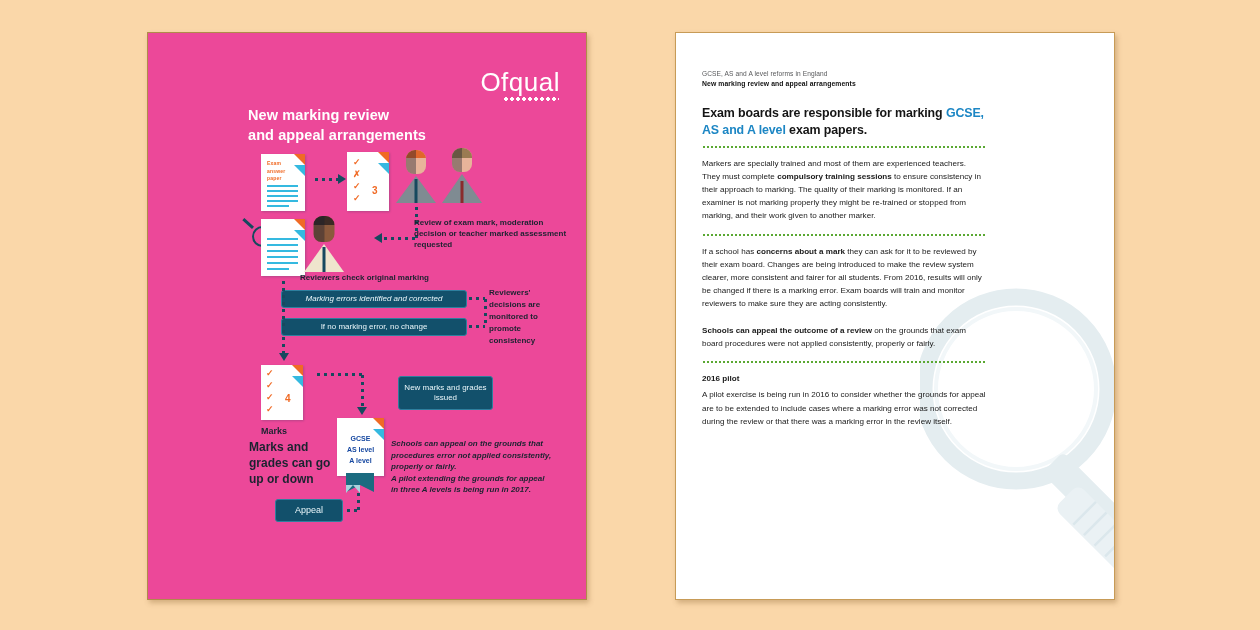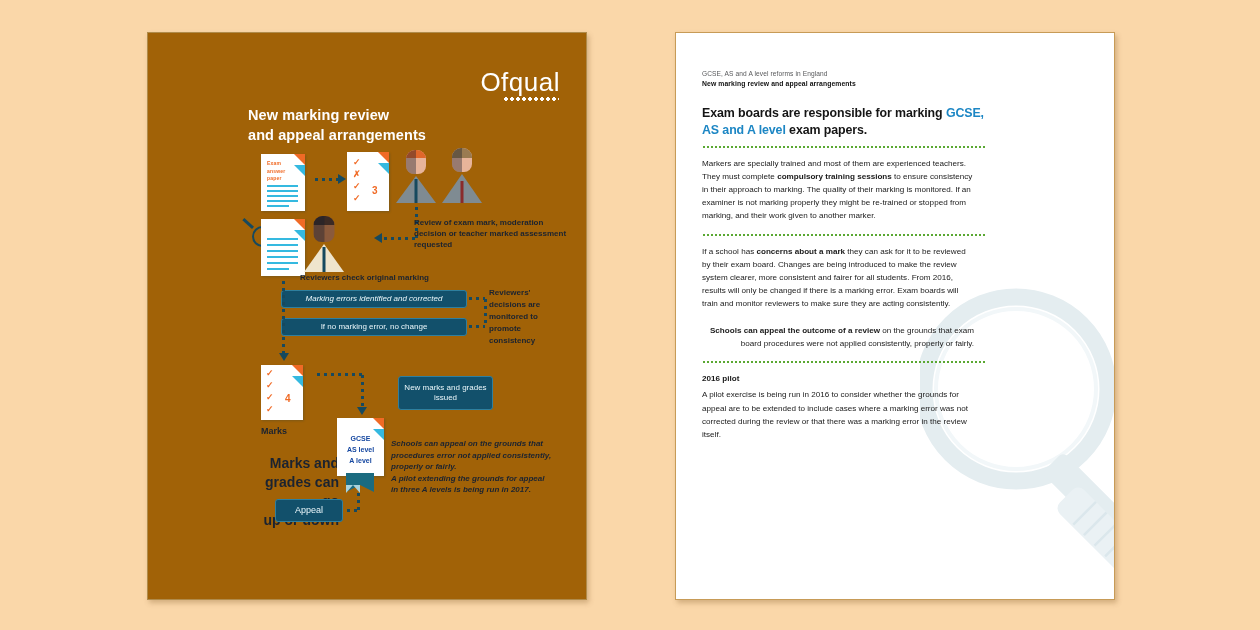--- a/index.html
+++ b/index.html
@@ -8,21 +8,21 @@
     background:#fad7a9;
     font-family:"Liberation Sans", sans-serif;
     overflow:hidden;
     position:relative;
   }
   .stage{position:absolute;inset:0;}
 
   
   .left-page{
     position:absolute;left:147px;top:32px;width:438px;height:566px;
-    background:#a16207;
+    background:#ec4899;
     border:1px solid #b08b4a;
     box-shadow:2px 3px 5px rgba(120,80,30,.30);
     overflow:hidden;
   }
   .ofqual-logo{
     position:absolute;right:26px;top:36px;
     color:#ffffff;font-size:26px;letter-spacing:.5px;
     font-weight:400;line-height:1;
   }
   .ofqual-dots{
@@ -109,21 +109,21 @@
   }
   .watermark{position:absolute;right:-36px;bottom:18px;width:230px;height:300px;opacity:1;}
   .doc-inner{position:absolute;left:26px;top:36px;width:284px;}
   .kicker{color:#58595b;font-size:6.6px;line-height:1.5;letter-spacing:.1px;}
   .kicker-b{color:#111;font-size:6.8px;font-weight:bold;line-height:1.5;letter-spacing:.1px;}
   .doc-h1{margin-top:16px;color:#151515;font-size:12.4px;font-weight:bold;line-height:1.37;letter-spacing:-.1px;}
   .doc-h1 .hl{color:#1c86c4;}
   .rule{height:2px;margin:7px 0 9px 0;
     background-image:radial-gradient(circle,#5aa832 45%,transparent 47%);
     background-size:4px 2px;background-repeat:repeat-x;}
-  .doc-p{color:#1a1a1a;font-size:8.1px;line-height:1.62;margin:0 12px 11px 0;position:relative;z-index:2;}
+  .doc-p{color:#1a1a1a;font-size:8.1px;line-height:1.62;margin:0 0 11px 0;position:relative;z-index:2;}
   .doc-p b{font-weight:bold;}
   .doc-link{color:#5aa832;font-size:7.2px;font-weight:bold;position:absolute;left:26px;top:553px;margin-top:12px;}
 </style>
 </head>
 <body>
 
 <div class="stage">
 
   <div class="left-page">
 
@@ -227,21 +227,21 @@
       <div class="fold"></div>
       <div class="fold2" style="top:11px;"></div>
       <div class="tick" style="left:5px;top:4px;">✓</div>
       <div class="tick" style="left:5px;top:16px;">✓</div>
       <div class="tick" style="left:5px;top:28px;">✓</div>
       <div class="tick" style="left:5px;top:40px;">✓</div>
       <div class="paper-num" style="left:24px;top:28px;">4</div>
     </div>
     <div class="ig-text" style="left:113px;top:392px;width:60px;font-size:9px;font-weight:600;">Marks</div>
 
-    <div class="ig-text-b" style="left:101px;top:421px;width:90px;text-align:right;font-size:14px;">
+    <div class="ig-text-b" style="left:101px;top:406px;width:90px;text-align:left;font-size:12px;">
       <div>Marks and</div>
       <div>grades can go</div>
       <div>up or down</div>
     </div>
 
     <div class="dot-h" style="left:167px;top:340px;width:48px;"></div>
     <div class="dot-v" style="left:213px;top:340px;height:36px;"></div>
     <div class="arrow-d" style="left:209px;top:374px;"></div>
 
     <div class="dbox" style="left:250px;top:343px;width:93px;height:32px;">New marks and grades issued</div>
@@ -301,21 +301,21 @@
       <p class="doc-p">
         <span>Markers are specially trained and most of them are experienced teachers. They must complete </span><b>compulsory training sessions</b><span> to ensure consistency in their approach to marking. The quality of their marking is monitored. If an examiner is not marking properly they might be re-trained or stopped from marking, and their work given to another marker.</span>
       </p>
 
       <div class="rule"></div>
 
       <p class="doc-p">
         <span>If a school has </span><b>concerns about a mark</b><span> they can ask for it to be reviewed by their exam board. Changes are being introduced to make the review system clearer, more consistent and fairer for all students. From 2016, results will only be changed if there is a marking error. Exam boards will train and monitor reviewers to make sure they are acting consistently.</span>
       </p>
 
-      <p class="doc-p" style="margin-top:14px;text-align:right;">
+      <p class="doc-p" style="margin-top:14px;">
         <b>Schools can appeal the outcome of a review</b><span> on the grounds that exam board procedures were not applied consistently, properly or fairly.</span>
       </p>
 
       <div class="rule"></div>
 
       <p class="doc-p" style="margin-bottom:3px;font-weight:bold;">2016 pilot</p>
       <p class="doc-p">A pilot exercise is being run in 2016 to consider whether the grounds for appeal are to be extended to include cases where a marking error was not corrected during the review or that there was a marking error in the review itself.</p>
     </div>
 
     <a class="doc-link" href="#">bit.ly/guideforschools</a>

